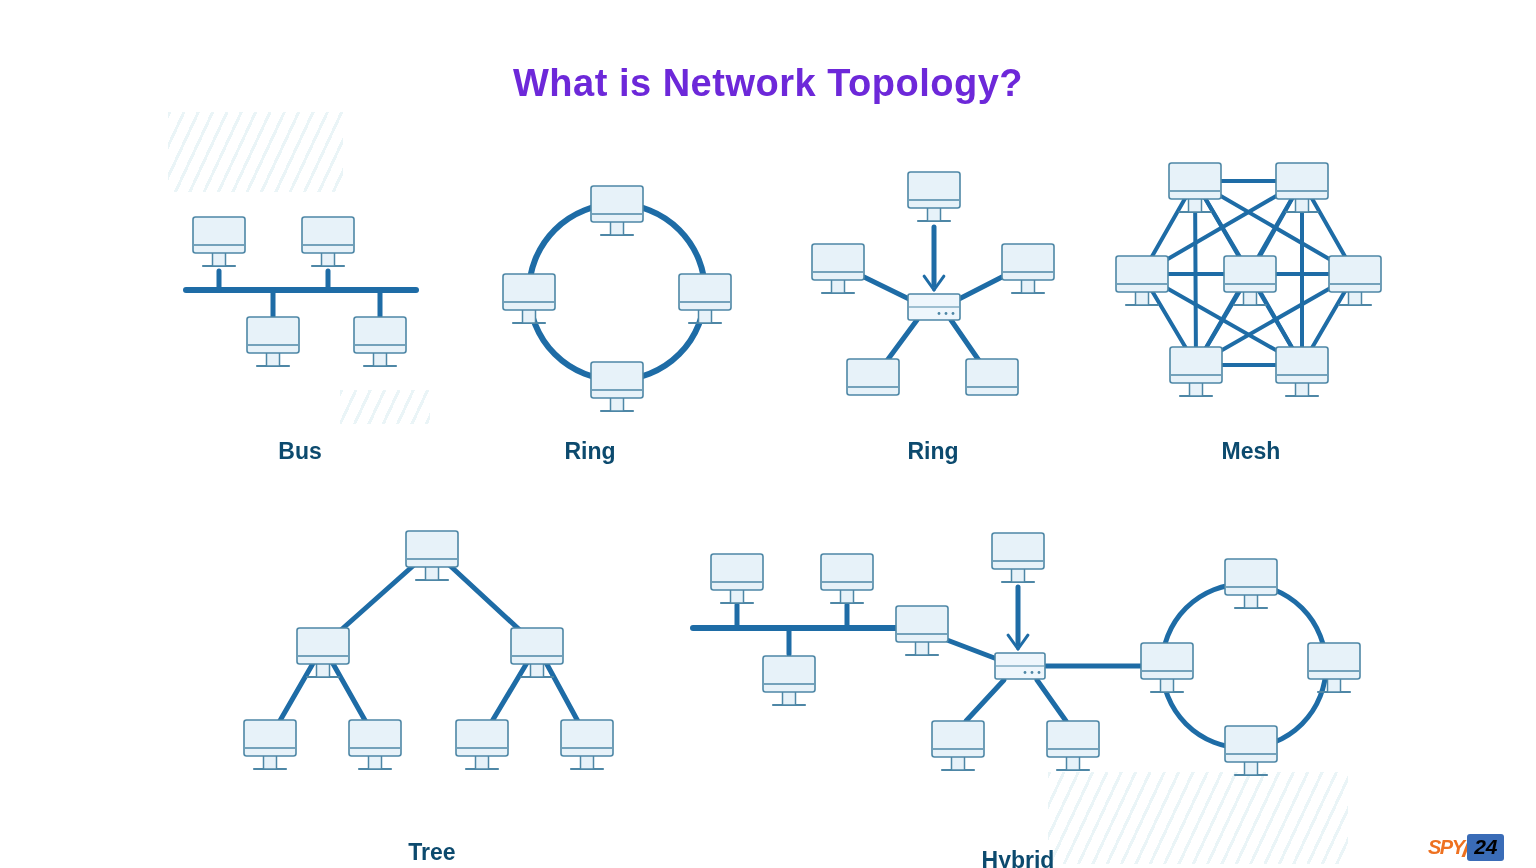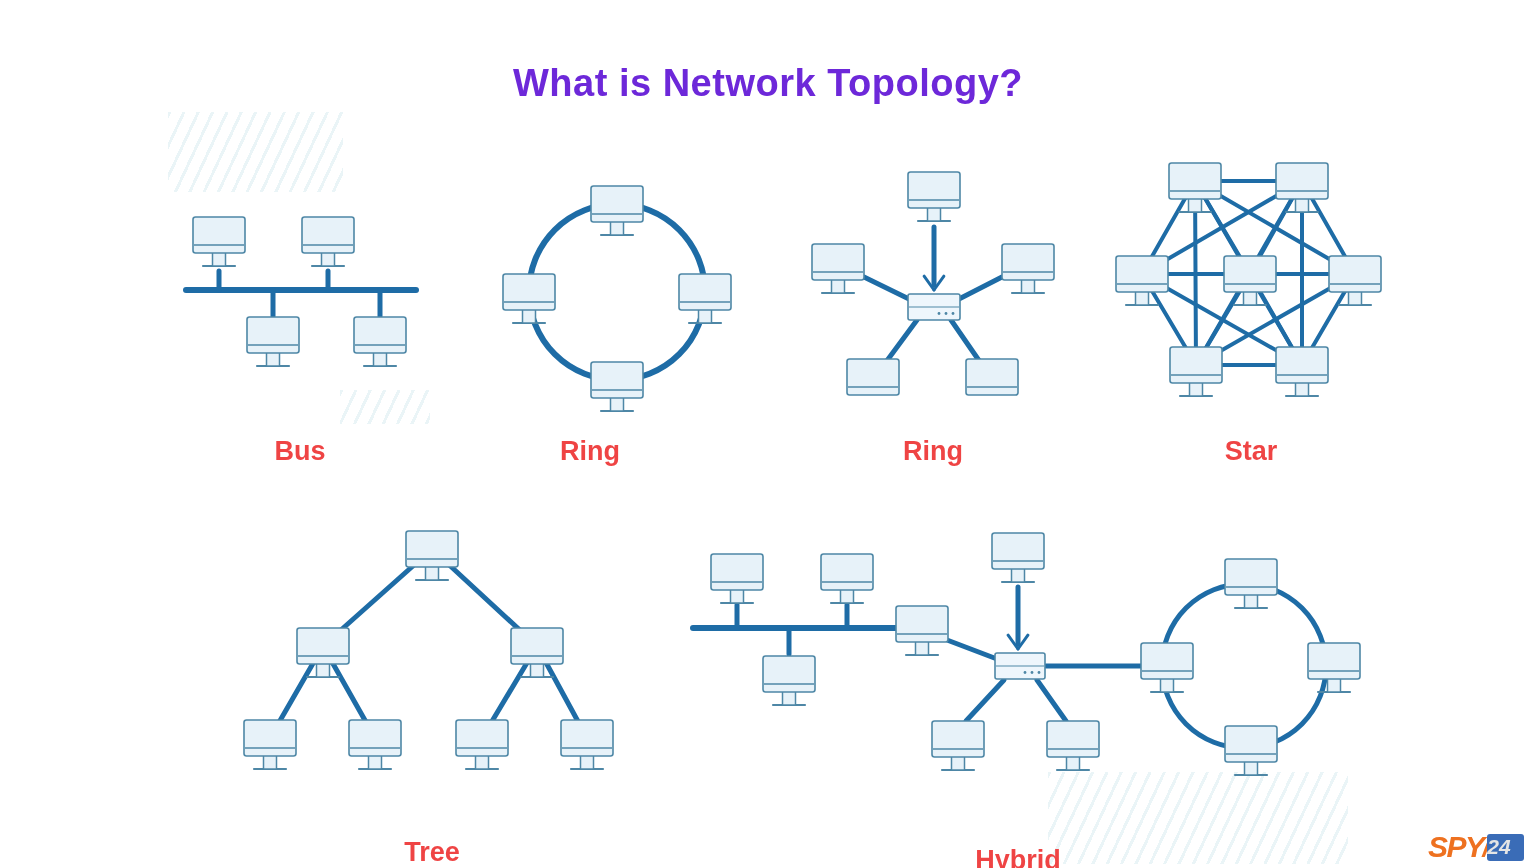--- a/index.html
+++ b/index.html
@@ -9,44 +9,44 @@
     font-family:"Liberation Sans",sans-serif;
   }
   #canvas{position:absolute;left:0;top:0;width:1536px;height:868px}
   .page-title{
     position:absolute;top:62px;left:50%;transform:translateX(-50%);
     font-size:38px;font-weight:bold;color:#6d28d9;white-space:nowrap;
     letter-spacing:.5px;
   }
   .topo-label{
     position:absolute;transform:translate(-50%,-50%);
-    font-size:27px;font-weight:bold;color:#ef4444;white-space:nowrap;
+    font-size:23px;font-weight:bold;color:#0c4a6e;white-space:nowrap;
   }
   .stripe{
     position:absolute;pointer-events:none;
     background:repeating-linear-gradient(115deg,
       rgba(125,190,205,0.20) 0 3px, rgba(125,190,205,0) 3px 13px);
     opacity:.8;
   }
   .logo{
     position:absolute;left:1428px;top:832px;height:30px;
     display:flex;align-items:center;gap:0;
   }
   .logo-brand{
-    color:#ee7120;font-weight:800;font-style:italic;font-size:30px;
+    color:#ee7120;font-weight:800;font-style:italic;font-size:20px;
     letter-spacing:-1.5px;line-height:28px;
   }
   .logo-slash{
     color:#ee7120;font-weight:800;font-style:italic;font-size:28px;
     margin-left:-1px;margin-right:-3px;line-height:28px;
   }
   .logo-box{
-    background:#3a6cb7;color:#e5e5e5;font-weight:bold;font-style:italic;
+    background:#3a6cb7;color:#000000;font-weight:bold;font-style:italic;
     font-size:21px;width:37px;height:27px;border-radius:3px;
-    display:flex;align-items:center;
+    display:flex;align-items:center;justify-content:center;
   }
 </style>
 </head>
 <body>
 
 <div class="stripe" style="left:168px;top:112px;width:175px;height:80px"></div>
 <div class="stripe" style="left:340px;top:390px;width:90px;height:34px"></div>
 <div class="stripe" style="left:1048px;top:772px;width:300px;height:92px"></div>
 
 <div class="page-title">What is Network Topology?</div>
@@ -272,21 +272,21 @@
       <line x1="1235" y1="775" x2="1267" y2="775" stroke="#4e87a6" stroke-width="2.2" stroke-linecap="round"></line>
       <rect x="1244.5" y="761" width="13" height="14" fill="#e7f2f9" stroke="#4e87a6" stroke-width="1.5"></rect>
       <rect x="1225" y="726" width="52" height="36" rx="2.5" fill="#e7f2f9" stroke="#4e87a6" stroke-width="1.6"></rect>
       <line x1="1226" y1="754" x2="1276" y2="754" stroke="#4e87a6" stroke-width="1.4"></line>
     </g>
   </svg>
 
 <div class="topo-label" style="left:300px;top:451px">Bus</div>
 <div class="topo-label" style="left:590px;top:451px">Ring</div>
 <div class="topo-label" style="left:933px;top:451px">Ring</div>
-<div class="topo-label" style="left:1251px;top:451px">Star</div>
+<div class="topo-label" style="left:1251px;top:451px">Mesh</div>
 <div class="topo-label" style="left:432px;top:852px">Tree</div>
 <div class="topo-label" style="left:1018px;top:860px">Hybrid</div>
 
 <div class="logo">
   <span class="logo-brand">SPY</span>
   <span class="logo-slash">/</span>
   <span class="logo-box">
       <span>24</span>
     </span>
 </div>

